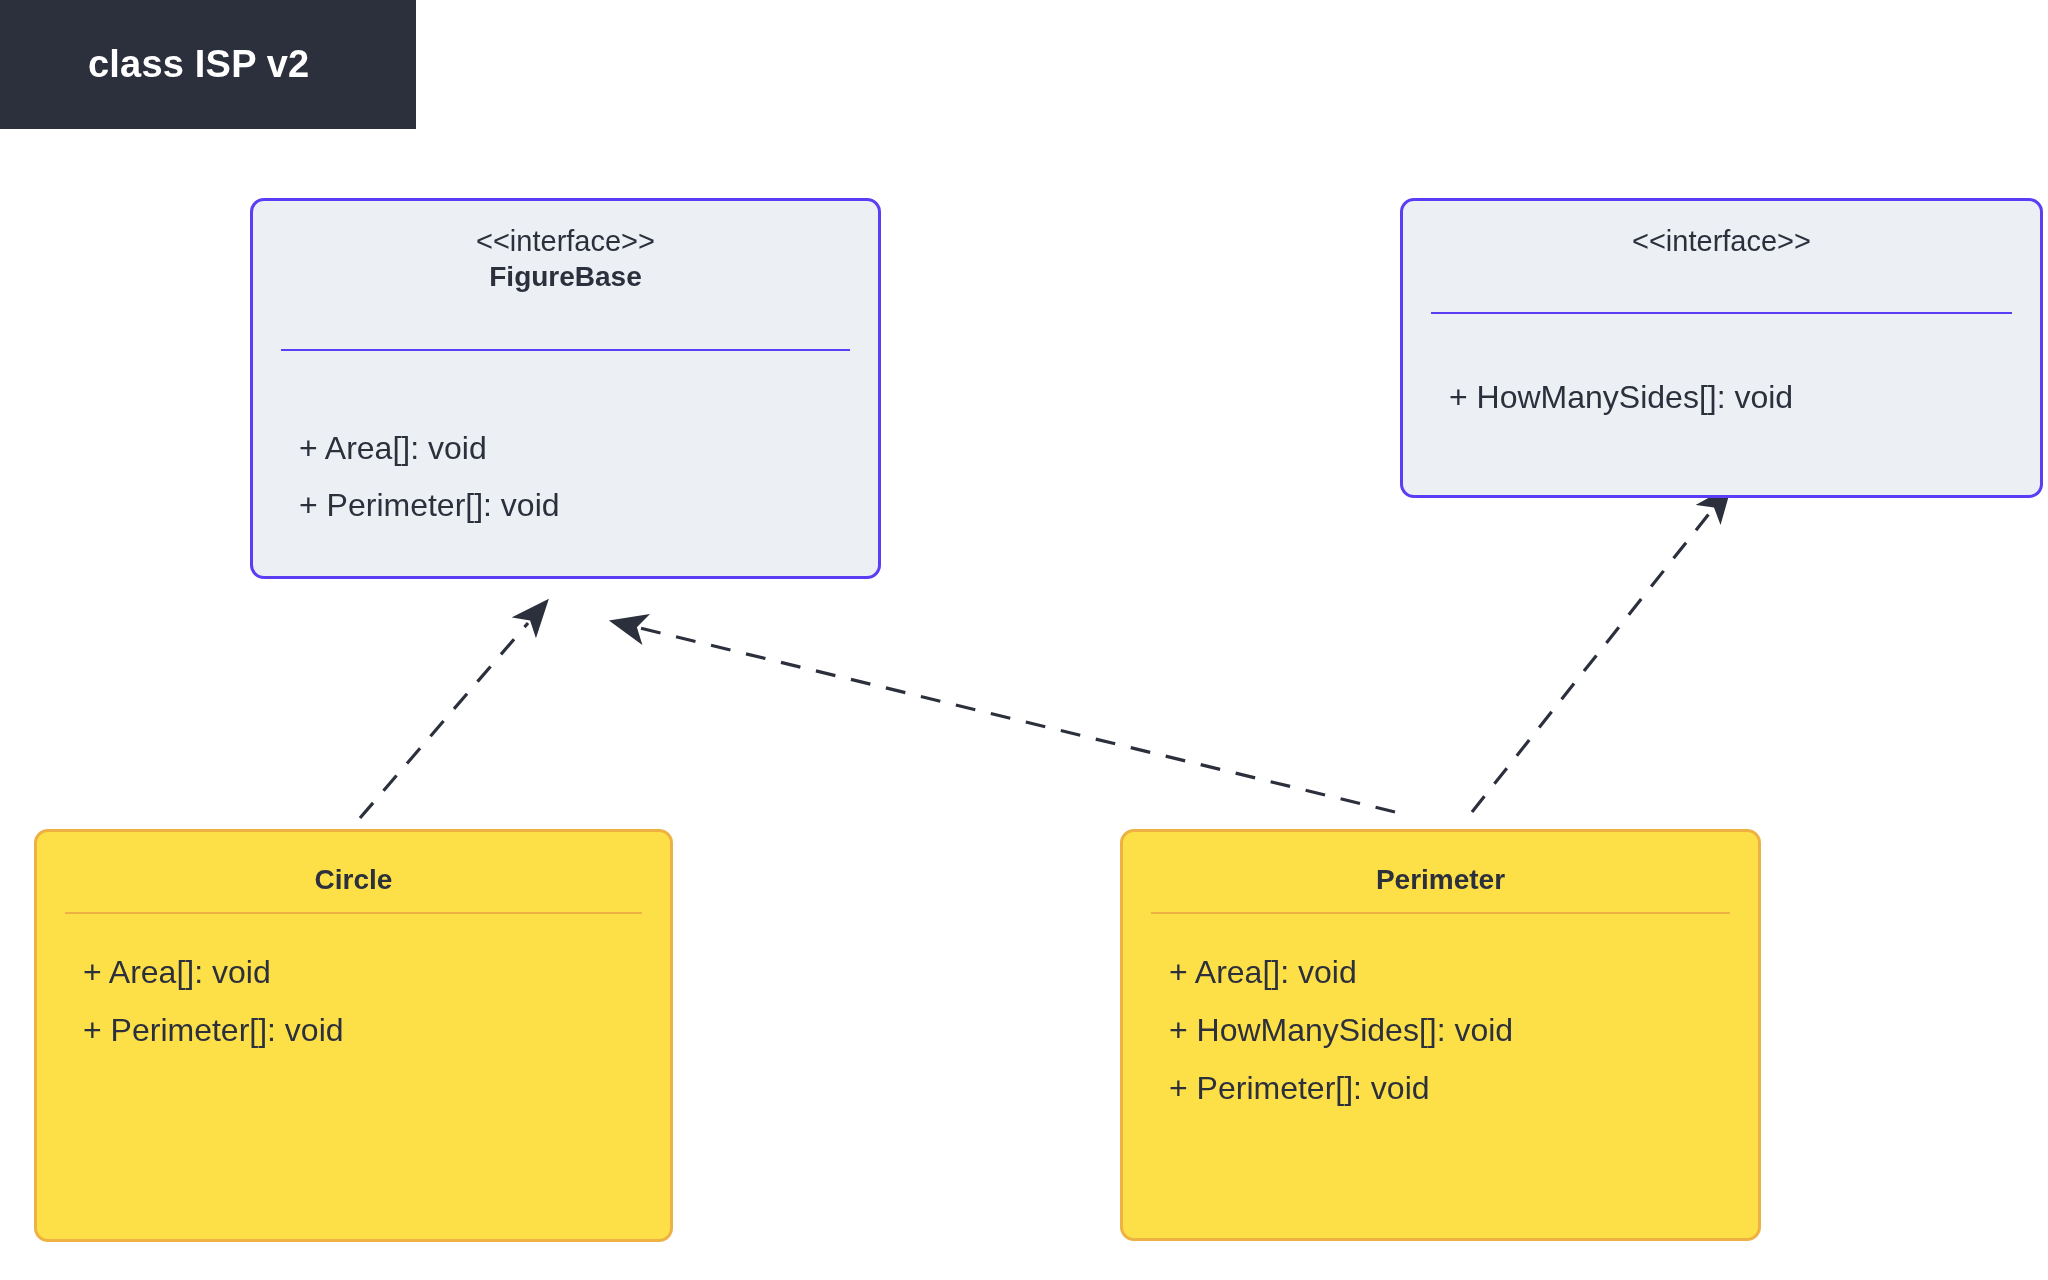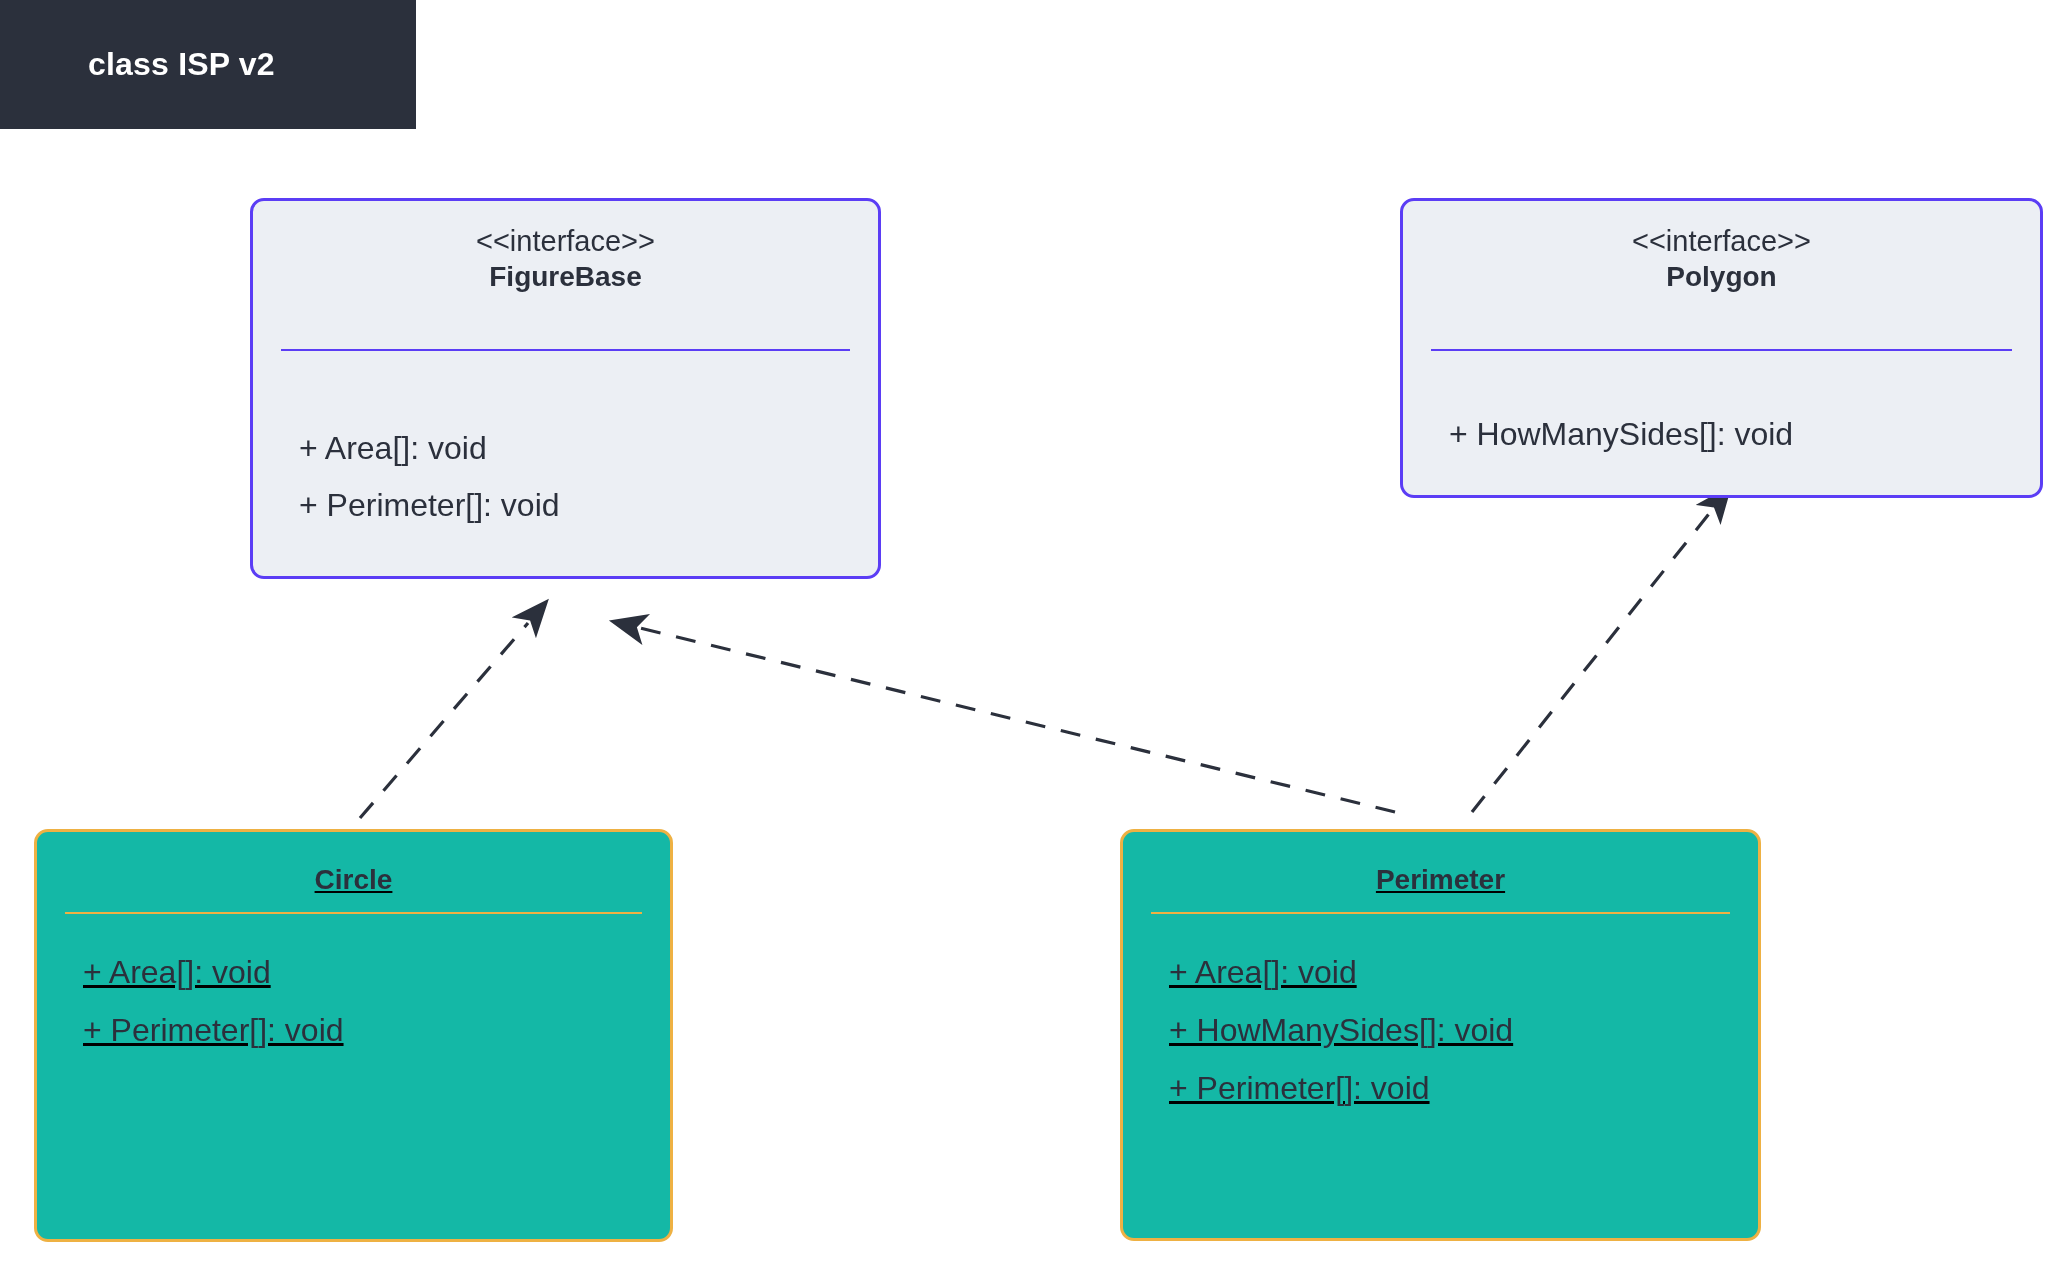--- a/index.html
+++ b/index.html
@@ -26,42 +26,41 @@
     top: 0;
     width: 416px;
     height: 129px;
     background: #2b303c;
     display: flex;
     align-items: center;
     padding-left: 88px;
   }
   .title-banner .title-text {
     color: #ffffff;
-    font-size: 32px;
+    font-size: 38px;
     font-weight: bold;
     letter-spacing: 0.2px;
     white-space: nowrap;
   }
 
   
   .uml-box {
     position: absolute;
     border-radius: 14px;
     display: flex;
     flex-direction: column;
   }
   .uml-box.interface {
     background: #eceff4;
     border: 3px solid #5b3df5;
     gap: 39px;
   }
   .uml-box.concrete {
-    background: #14b8a6;
+    background: #fde047;
     border: 3px solid #eeb143;
-    text-decoration: underline;
   }
 
   .box-header {
     padding-top: 22px;
     text-align: center;
     flex: 0 0 auto;
   }
   .stereotype {
     font-size: 29px;
     font-weight: normal;
@@ -149,21 +148,20 @@
     <div class="divider"></div>
     <div class="members">
       <div class="member">+ Area[]: void</div>
       <div class="member">+ Perimeter[]: void</div>
     </div>
   </div>
 
   <div class="uml-box interface" id="box-polygon">
     <div class="box-header">
       <div class="stereotype">&lt;&lt;interface&gt;&gt;</div>
-      <div class="class-name">Polygon</div>
     </div>
     <div class="divider"></div>
     <div class="members">
       <div class="member">+ HowManySides[]: void</div>
     </div>
   </div>
 
   <div class="uml-box concrete" id="box-circle">
     <div class="box-header">
       <div class="class-name">Circle</div>

